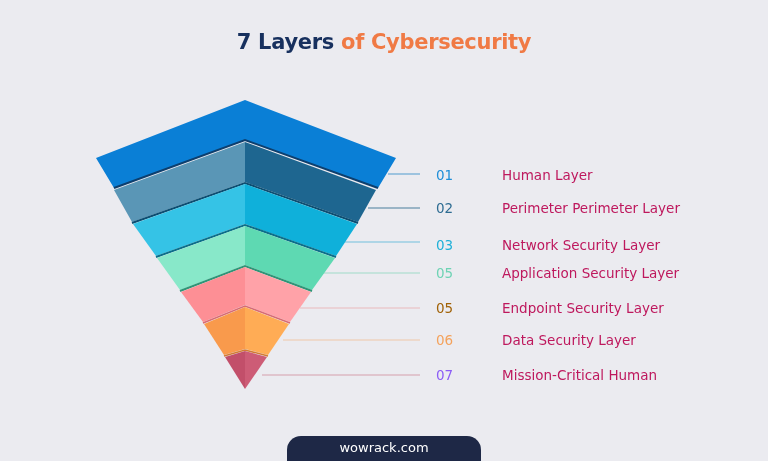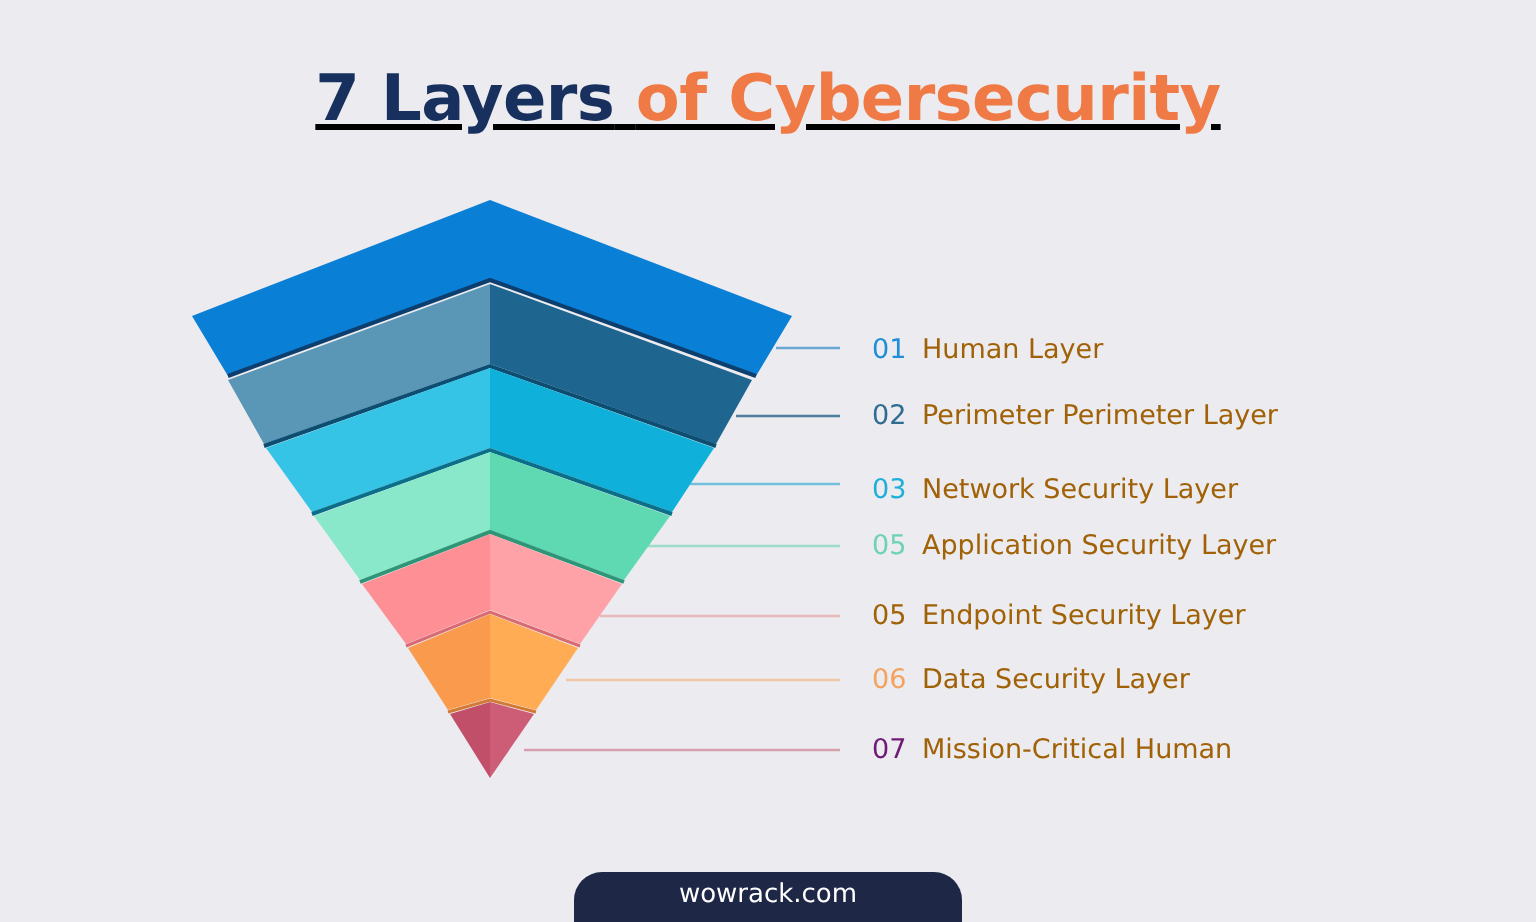--- a/index.html
+++ b/index.html
@@ -5,31 +5,31 @@
     html, body { margin: 0; padding: 0; }
     body {
       width: 768px; height: 461px; overflow: hidden;
       background: #ebebf0;
       font-family: "DejaVu Sans", "Liberation Sans", sans-serif;
       position: relative;
     }
     .title {
       position: absolute; left: 0; top: 30px; width: 768px;
       text-align: center;
-      font-size: 32px; font-weight: bold; letter-spacing: -0.3px; text-decoration: underline;
+      font-size: 21px; font-weight: bold; letter-spacing: -0.3px;
     }
     .title .t1 { color: #17305e; }
     .title .t2 { color: #f07a45; }
     svg.pyramid { position: absolute; left: 0; top: 0; }
     .label {
       position: absolute; left: 436px;
       font-size: 13.5px; white-space: nowrap; height: 18px; line-height: 18px;
     }
     .label .num { display: inline-block; width: 25px; }
-    .label .txt { color: #a16207; }
+    .label .txt { color: #be185d; margin-left: 41px; }
     .footer {
       position: absolute; left: 287px; top: 436px; width: 194px; height: 30px;
       background: #1e2846; border-radius: 14px 14px 0 0;
       color: #ffffff; text-align: center; font-size: 13px; line-height: 24px;
     }
   </style>
 </head>
 <body>
 
 <div class="title">
@@ -102,18 +102,18 @@
 <div class="label" style="top:264px">
   <span class="num" style="color:#6ed3b4">05</span><span class="txt">Application Security Layer</span>
 </div>
 <div class="label" style="top:299px">
   <span class="num" style="color:#a16207">05</span><span class="txt">Endpoint Security Layer</span>
 </div>
 <div class="label" style="top:331px">
   <span class="num" style="color:#f4a25c">06</span><span class="txt">Data Security Layer</span>
 </div>
 <div class="label" style="top:366px">
-  <span class="num" style="color:#701a75">07</span><span class="txt">Mission-Critical Human</span>
+  <span class="num" style="color:#8b5cf6">07</span><span class="txt">Mission-Critical Human</span>
 </div>
 
 <div class="footer">
   <span>wowrack.com</span>
 </div>
 
 </body></html>

